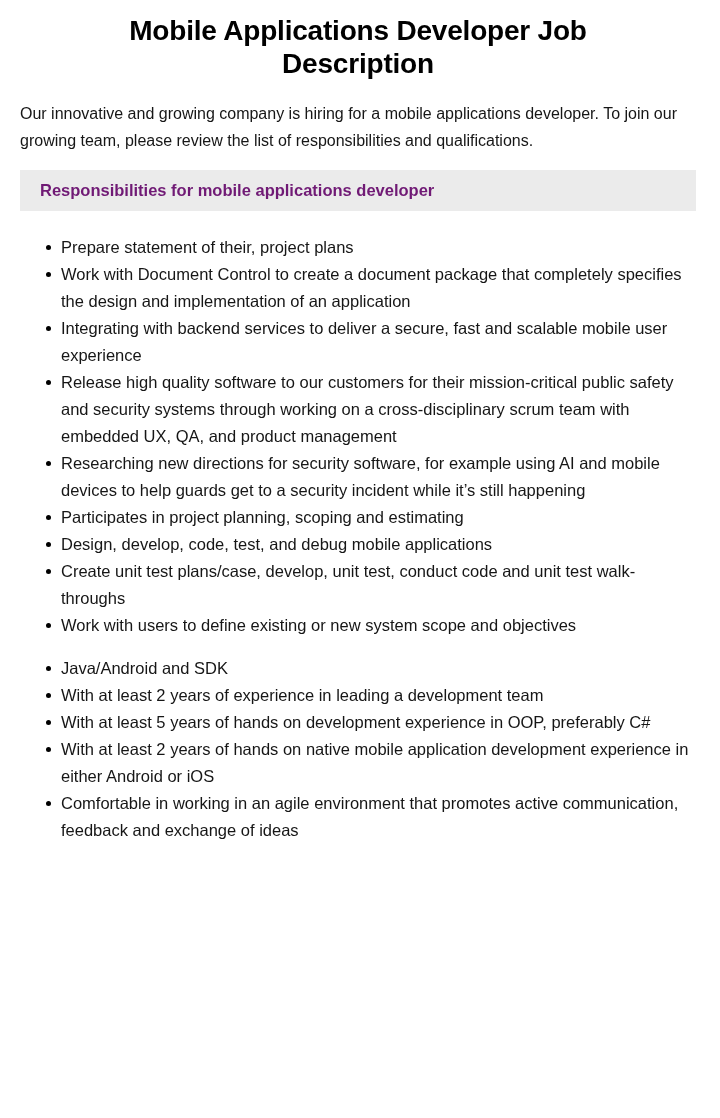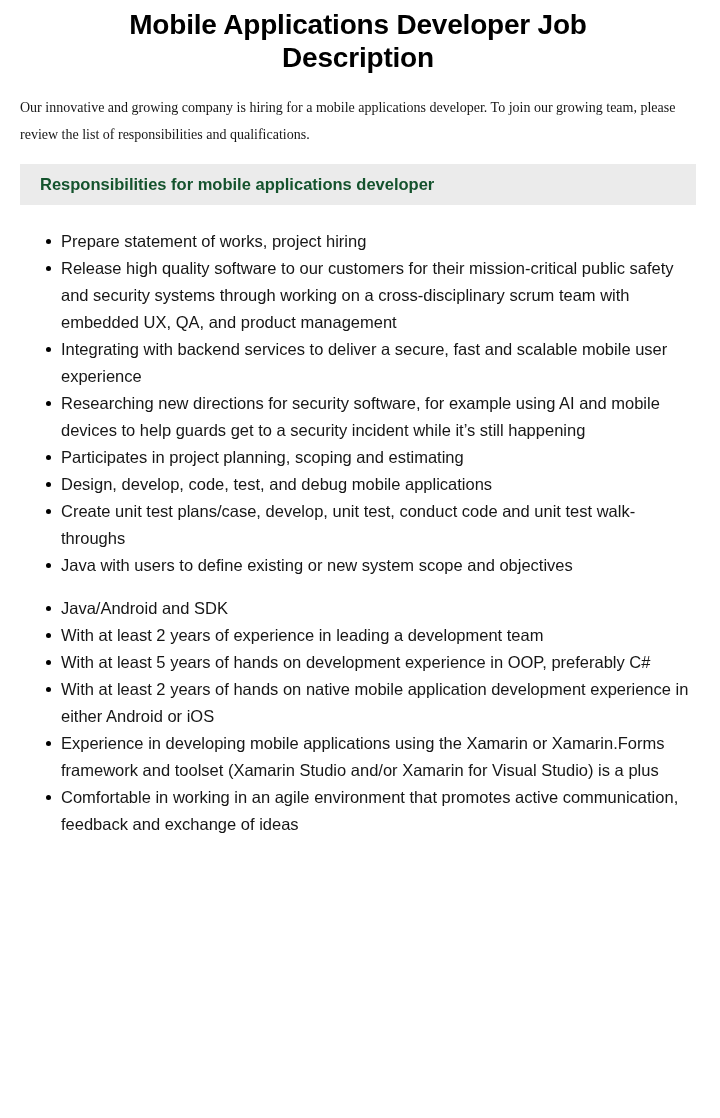--- a/index.html
+++ b/index.html
@@ -7,45 +7,44 @@
     margin: 0;
     padding: 0;
     width: 720px;
     height: 1118px;
     background: #ffffff;
     font-family: "Liberation Sans", "DejaVu Sans", sans-serif;
     color: #161616;
     overflow: hidden;
   }
   .page {
-    padding: 6px 24px 0 20px;
+    padding: 12px 24px 0 20px;
     width: 720px;
   }
   h1.doc-title {
     font-size: 28px;
     line-height: 33px;
     font-weight: bold;
     color: #000000;
     text-align: center;
     max-width: 600px;
     margin: 2px auto 20px auto;
     letter-spacing: -0.2px;
   }
   p.intro {
-    font-size: 14px;
+    font-size: 16px;
     line-height: 27px;
     margin: 3px 0 16px 0;
-    font-family: Liberation Serif, serif;
   }
   .section-bar {
     background: #ebebeb;
     font-size: 16.5px;
     line-height: 19px;
     font-weight: bold;
-    color: #14532d;
+    color: #701a75;
     padding: 11px 20px;
     margin: 0 0 23px 0;
   }
   ul.bullets {
     list-style: none;
     margin: 0 0 16px 0;
     padding: 0 0 0 26px;
     font-size: 16.5px;
     line-height: 27px;
   }
@@ -70,50 +69,50 @@
 <div class="page">
 
   <h1 class="doc-title">Mobile Applications Developer Job Description</h1>
 
   <p class="intro">Our innovative and growing company is hiring for a mobile applications developer. To join our growing team, please review the list of responsibilities and qualifications.</p>
 
   <section>
     <div class="section-bar">Responsibilities for mobile applications developer</div>
     <ul class="bullets">
 
-        <li>Prepare statement of works, project hiring</li>
+        <li>Prepare statement of their, project plans</li>
+
+        <li>Work with Document Control to create a document package that completely specifies the design and implementation of an application</li>
 
 
+        <li>Integrating with backend services to deliver a secure, fast and scalable mobile user experience</li>
 
         <li>Release high quality software to our customers for their mission-critical public safety and security systems through working on a cross-disciplinary scrum team with embedded UX, QA, and product management</li>
-
-        <li>Integrating with backend services to deliver a secure, fast and scalable mobile user experience</li>
 
         <li>Researching new directions for security software, for example using AI and mobile devices to help guards get to a security incident while it’s still happening</li>
 
         <li>Participates in project planning, scoping and estimating</li>
 
         <li>Design, develop, code, test, and debug mobile applications</li>
 
         <li>Create unit test plans/case, develop, unit test, conduct code and unit test walk-throughs</li>
 
-        <li>Java with users to define existing or new system scope and objectives</li>
+        <li>Work with users to define existing or new system scope and objectives</li>
       </ul>
   </section>
 
   <section>
     <ul class="bullets">
 
         <li>Java/Android and SDK</li>
 
         <li>With at least 2 years of experience in leading a development team</li>
 
         <li>With at least 5 years of hands on development experience in OOP, preferably C#</li>
 
         <li>With at least 2 years of hands on native mobile application development experience in either Android or iOS</li>
 
-        <li>Experience in developing mobile applications using the Xamarin or Xamarin.Forms framework and toolset (Xamarin Studio and/or Xamarin for Visual Studio) is a plus</li>
 
         <li>Comfortable in working in an agile environment that promotes active communication, feedback and exchange of ideas</li>
       </ul>
   </section>
 
 </div>
 
 </body></html>

